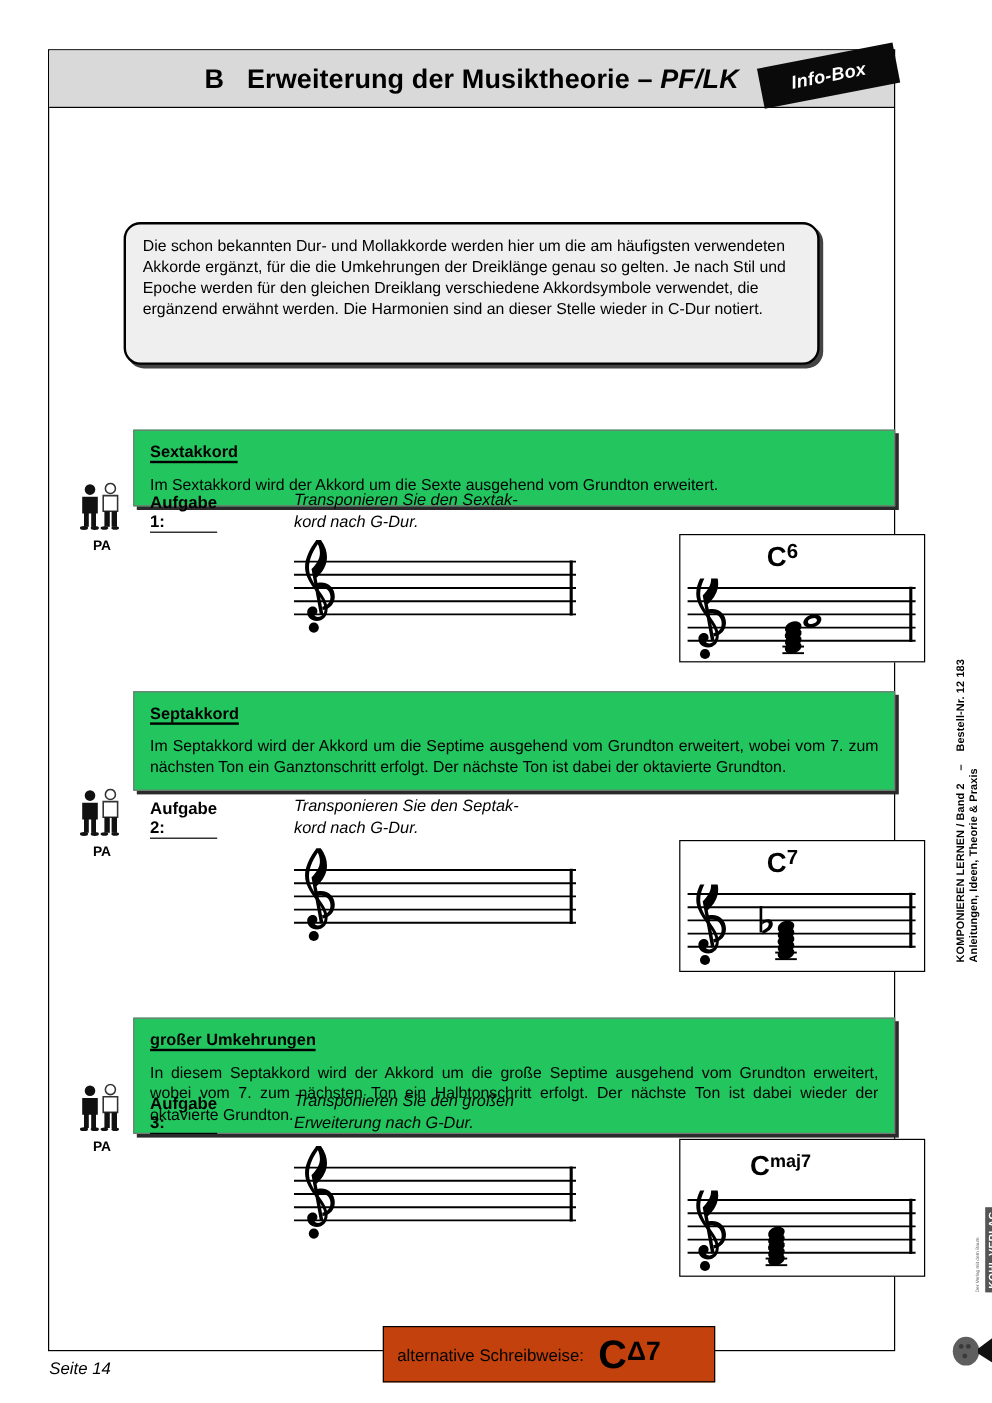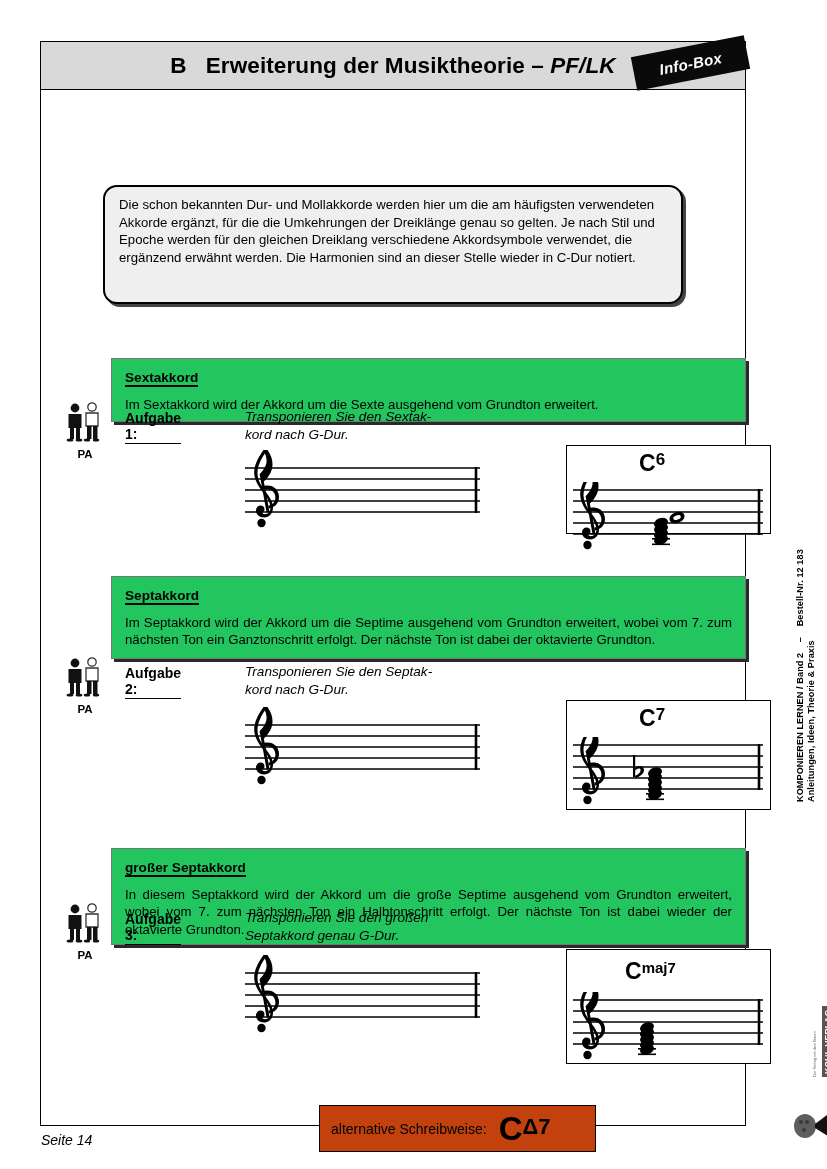--- a/index.html
+++ b/index.html
@@ -56,21 +56,21 @@
   .pa-icon{position:absolute;width:46px;}
   .pa-icon .palabel{text-align:center;font-size:11.5px;font-weight:bold;margin-top:0px;}
 
   
   .ansbox{position:absolute;border:1.6px solid #000;background:#fff;box-sizing:border-box;}
   .chordsym{position:absolute;font-weight:bold;white-space:nowrap;}
   .chordsym .base{font-size:23px;}
   .chordsym .sup{font-size:15px;vertical-align:super;}
   .chordsym .supb{font-size:17px;vertical-align:super;}
 
-  #ans1{left:525px;top:403px;width:205px;height:89px;}
+  #ans1{left:525px;top:403px;width:205px;height:107px;}
   #ans2{left:525px;top:658px;width:205px;height:110px;}
   #ans3{left:525px;top:907px;width:205px;height:115px;}
 
   
   #altbox{position:absolute;left:278px;top:1063px;width:277px;height:47px;
           border:1.6px solid #000;background:#c2410c;box-sizing:border-box;
           display:flex;align-items:center;}
   #altbox .alt-label{font-size:14px;margin-left:11px;}
   #altbox .alt-sym{margin-left:12px;font-weight:bold;line-height:1;}
   #altbox .alt-sym .c{font-size:33px;}
@@ -116,21 +116,21 @@
 
   <div class="panel" id="panel-sept">
     <div class="inner">
       <div class="ptitle">Septakkord</div>
       <div class="pbody just">Im Septakkord wird der Akkord um die Septime ausgehend vom Grundton erweitert, wobei vom 7. zum nächsten Ton ein Ganztonschritt erfolgt. Der nächste Ton ist dabei der oktavierte Grundton.</div>
     </div>
   </div>
 
   <div class="panel" id="panel-gsept">
     <div class="inner">
-      <div class="ptitle">großer Septakkord</div>
+      <div class="ptitle">großer Umkehrungen</div>
       <div class="pbody just">In diesem Septakkord wird der Akkord um die große Septime ausgehend vom Grundton erweitert, wobei vom 7. zum nächsten Ton ein Halbtonschritt erfolgt. Der nächste Ton ist dabei wieder der oktavierte Grundton.</div>
     </div>
   </div>
 
   <div class="ansbox" id="ans1">
     <div class="chordsym" style="left:72px;top:4px;">
       <span class="base">C</span><span class="supb">6</span>
     </div>
     <svg width="203" height="70" viewBox="0 0 203 70" style="position:absolute;left:0;top:36px;">
       <g stroke="#000" stroke-width="1.6">
@@ -405,21 +405,21 @@
       <rect x="25" y="24" width="4.5" height="13" fill="#111"></rect>
       <rect x="31" y="24" width="4.5" height="13" fill="#111"></rect>
       <ellipse cx="25" cy="38" rx="3.2" ry="1.5" fill="#111"></ellipse>
       <ellipse cx="34" cy="38" rx="3.2" ry="1.5" fill="#111"></ellipse>
     </svg>
     <div class="palabel">PA</div>
   </div>
   <div class="label" style="left:125px;top:8px;">Aufgabe 3:</div>
   <div class="instr" style="left:245px;top:6px;width:260px;">
     <span>Transponieren Sie den großen</span><br>
-    <span>Septakkord genau G-Dur.</span>
+    <span>Erweiterung nach G-Dur.</span>
   </div>
   <svg width="260" height="78" style="position:absolute;left:235px;top:52px;">
     <g stroke="#000" stroke-width="1.6">
       <line x1="10" y1="18" x2="245" y2="18"></line>
       <line x1="10" y1="29" x2="245" y2="29"></line>
       <line x1="10" y1="40" x2="245" y2="40"></line>
       <line x1="10" y1="51" x2="245" y2="51"></line>
       <line x1="10" y1="62" x2="245" y2="62"></line>
     </g>
     <line x1="241" y1="17" x2="241" y2="63" stroke="#000" stroke-width="2.6"></line>

